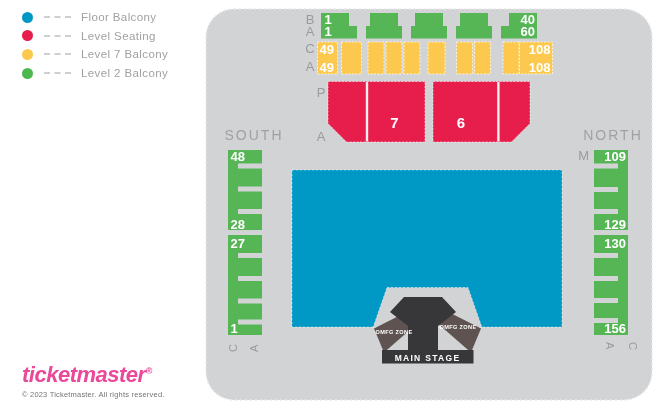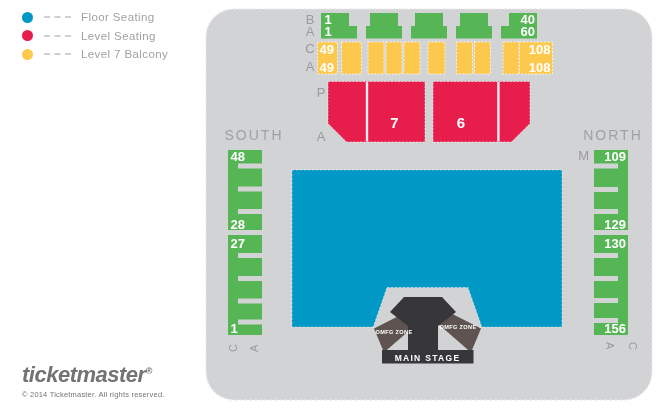--- a/index.html
+++ b/index.html
@@ -22,45 +22,50 @@
   .num{font-weight:bold;font-size:13px;fill:#ffffff;}
   .num-big{font-weight:bold;font-size:15px;fill:#ffffff;}
   .rowlab{font-size:13px;fill:#9b9b9d;}
   .seclab{font-size:14px;fill:#a1a1a3;letter-spacing:2px;}
   .aisle{font-size:11px;fill:#9b9b9d;}
   .stage-txt{font-weight:bold;font-size:8.5px;fill:#ffffff;letter-spacing:1.3px;}
   .omfg-txt{font-weight:bold;font-size:5.6px;fill:#ffffff;letter-spacing:.35px;}
 
   
   .footer{position:absolute;left:22px;top:362px;}
-  .brand{font-size:22px;font-weight:bold;font-style:italic;color:#737373;letter-spacing:-.5px;}
+  .brand{font-size:22px;font-weight:bold;font-style:italic;color:#ec4899;letter-spacing:-.5px;}
   .brand sup{font-size:9px;font-style:normal;vertical-align:8px;}
   .copyright{font-size:7.5px;color:#757577;margin-top:2px;letter-spacing:.2px;}
 </style>
 </head>
 <body>
 
 <div class="stage-wrap">
 
   
   <div class="legend">
     <div class="legend-row">
       <span class="legend-dot dot-floor"></span>
       <span class="legend-dash"></span>
-      <span class="legend-label">Floor Seating</span>
+      <span class="legend-label">Floor Balcony</span>
     </div>
     <div class="legend-row">
       <span class="legend-dot dot-tiered"></span>
       <span class="legend-dash"></span>
       <span class="legend-label">Level Seating</span>
     </div>
     <div class="legend-row">
       <span class="legend-dot dot-l1"></span>
       <span class="legend-dash"></span>
       <span class="legend-label">Level 7 Balcony</span>
+    </div>
+    <div class="legend-row">
+      <span class="legend-dot dot-l2"></span>
+      <span class="legend-dash"></span>
+      <span class="legend-label">Level 2 Balcony</span>
     </div>
   </div>
 
   
   <svg width="670" height="410" viewBox="0 0 670 410">
 
     <rect x="206" y="9" width="446" height="391" rx="28" fill="#d2d3d5" stroke="#e9e9eb" stroke-width="1.5" stroke-dasharray="2 3"></rect>
 
     <g>
       <path fill="#56b656" d="M321,13 H349 V26 H357 V38.5 H321 Z"></path>
@@ -160,16 +165,16 @@
       <polygon fill="#37373a" points="404,297 442,297 456,312 438,326 438,350 473.5,350 473.5,363.5 382,363.5 382,350 408,350 408,326 390,312"></polygon>
       <text class="omfg-txt" x="394" y="334" text-anchor="middle">OMFG ZONE</text>
       <text class="omfg-txt" x="458" y="329" text-anchor="middle">OMFG ZONE</text>
       <text class="stage-txt" x="427.5" y="361" text-anchor="middle">MAIN STAGE</text>
     </g>
   </svg>
 
   
   <div class="footer">
     <div class="brand"><span>ticketmaster</span><sup>®</sup></div>
-    <div class="copyright">© 2014 Ticketmaster. All rights reserved.</div>
+    <div class="copyright">© 2023 Ticketmaster. All rights reserved.</div>
   </div>
 
 </div>
 
 </body></html>

